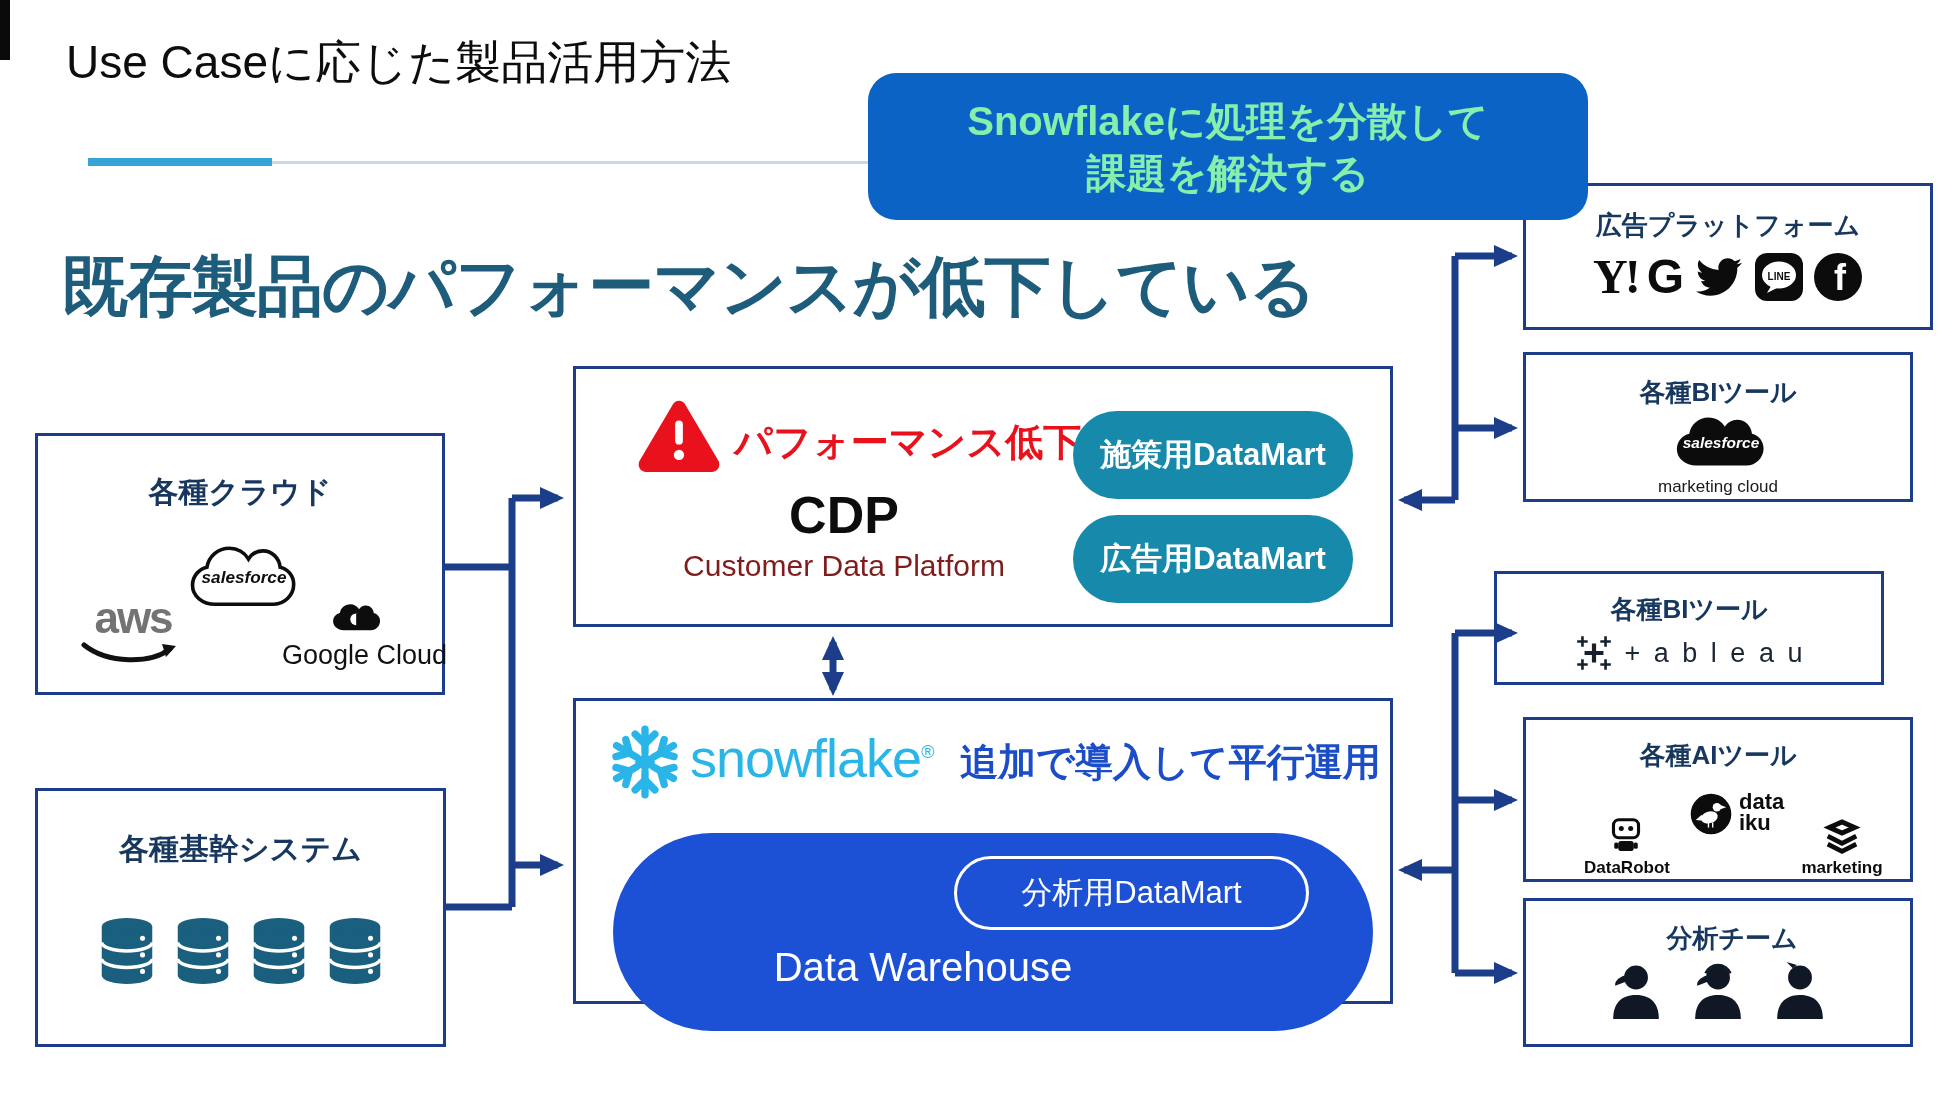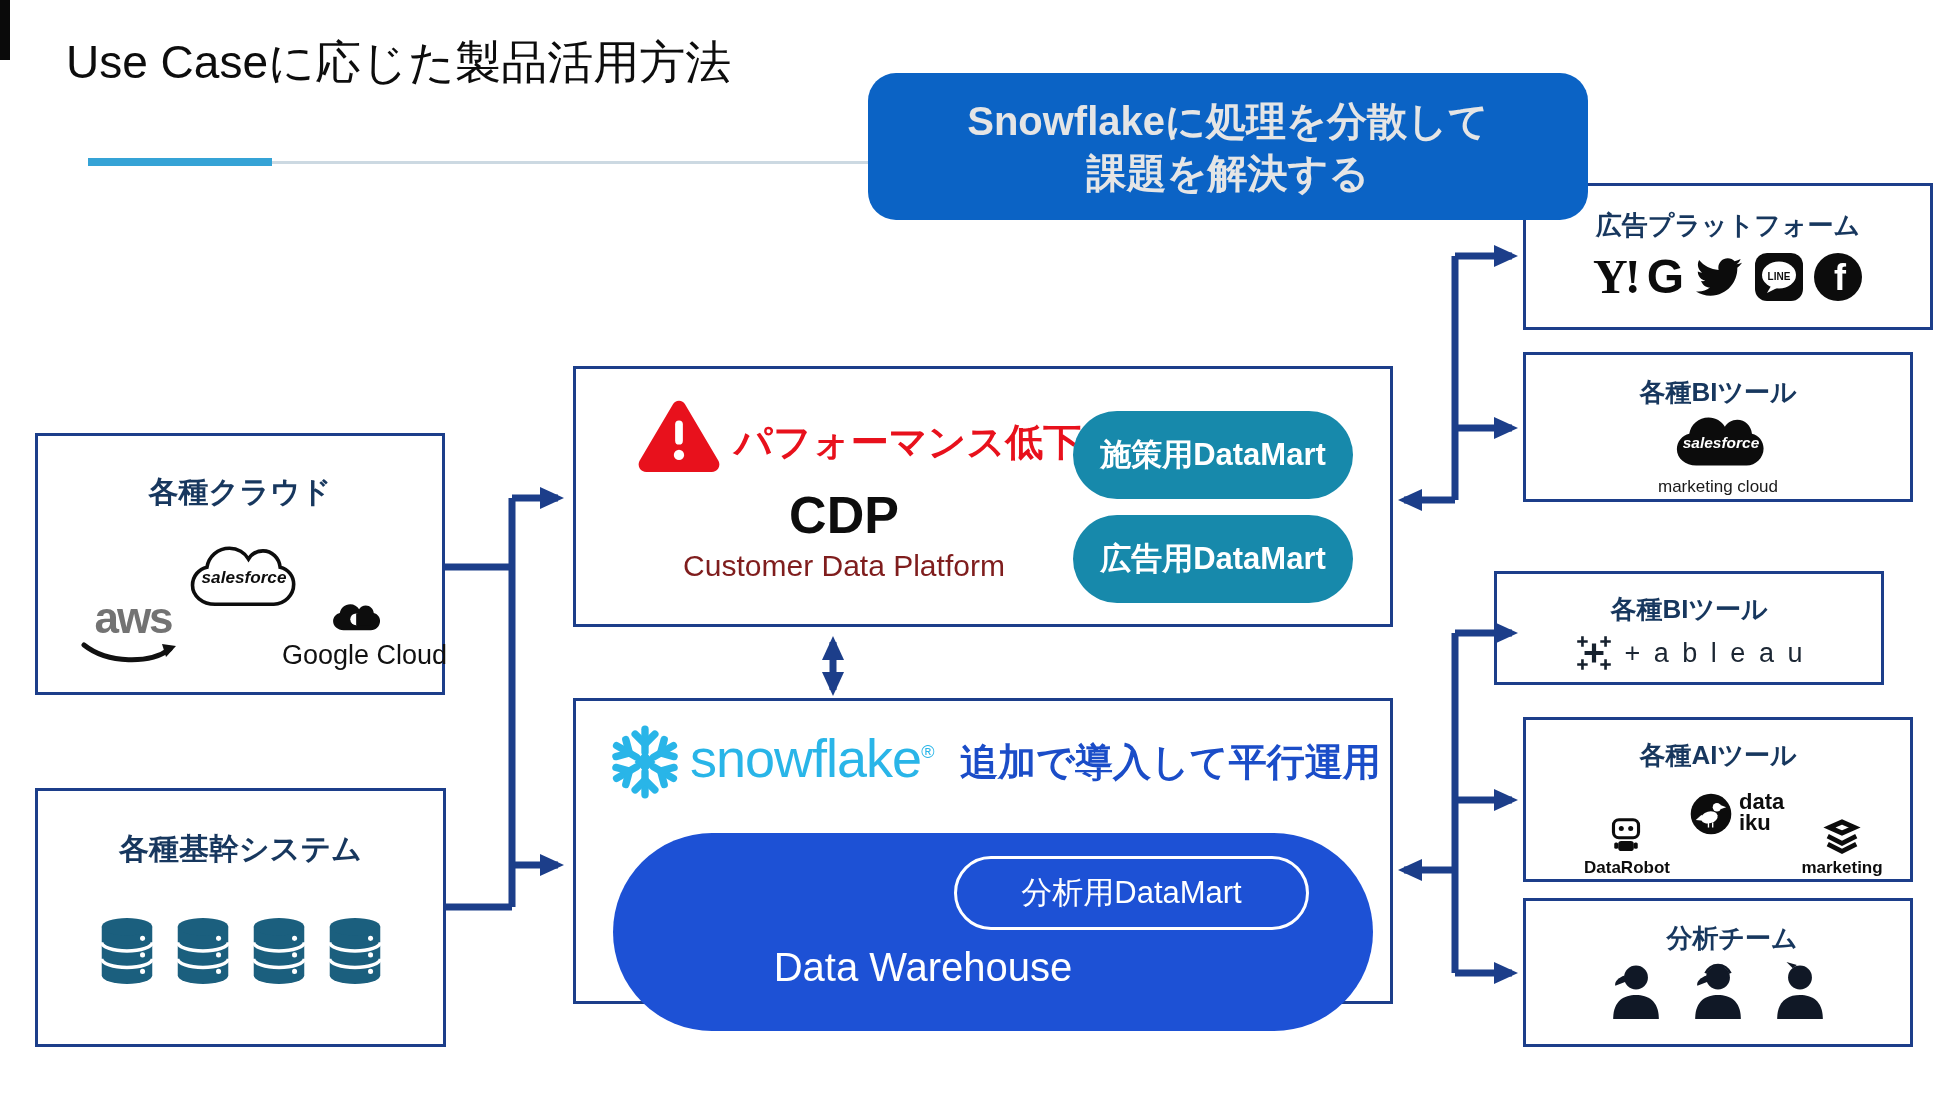--- a/index.html
+++ b/index.html
@@ -8,39 +8,40 @@
   .abs{position:absolute;}
   .box{position:absolute;background:#fff;border:3px solid #1c3e8a;box-sizing:border-box;z-index:2;}
   .box-title{position:absolute;left:0;right:0;text-align:center;color:#17375e;font-weight:600;}
   .pill{position:absolute;background:#1789ab;border-radius:46px;color:#fff;font-weight:700;
         text-align:center;z-index:3;}
   .center-text{text-align:center;}
   svg{display:block;}
   #connectors{position:absolute;left:0;top:0;z-index:5;pointer-events:none;}
   .callout{position:absolute;left:868px;top:73px;width:720px;height:147px;background:#0b63c5;
            border-radius:28px;z-index:6;display:flex;flex-direction:column;justify-content:center;
-           align-items:center;color:#e5e5e5;font-weight:700;font-size:40px;line-height:1.3;}
+           align-items:center;color:#86efac;font-weight:700;font-size:40px;line-height:1.3;}
   .ico-row{position:absolute;display:flex;align-items:center;justify-content:center;}
 </style>
 </head>
 <body>
 
 <div class="canvas">
 
   <div class="abs" style="left:0;top:0;width:10px;height:60px;background:#0a0a0a;"></div>
 
   <div class="abs" style="left:66px;top:32px;font-size:46px;color:#0d0d0d;letter-spacing:0;">Use Caseに応じた製品活用方法</div>
   <div class="abs" style="left:88px;top:158px;width:184px;height:8px;background:#35a3d6;z-index:1;"></div>
   <div class="abs" style="left:272px;top:161px;width:1262px;height:3px;background:#ccd9e2;z-index:1;"></div>
 
   <div class="callout">
     <div>Snowflakeに処理を分散して</div>
     <div>課題を解決する</div>
   </div>
 
+  <div class="abs" style="left:62px;top:242px;font-size:66px;font-weight:700;color:#1e5c7c;letter-spacing:-1px;">既存製品のパフォーマンスが低下している</div>
 
   <div class="box" style="left:35px;top:433px;width:410px;height:262px;">
     <div class="box-title" style="top:36px;font-size:30px;">各種クラウド</div>
 
     <svg class="abs" style="left:150px;top:104px;" width="112" height="76" viewBox="0 0 124 82">
       <path d="M30,70 C16,70 5,61 5,49 C5,39 12,31 21,29 C23,17 33,8 46,8 C55,8 63,13 67,20 C70,15 76,11 83,11 C93,11 101,19 102,29 C111,31 117,39 117,48 C117,60 107,70 95,70 Z" fill="#fff" stroke="#0d0d0d" stroke-width="4"></path>
       <text x="62" y="47" text-anchor="middle" font-size="19" font-style="italic" font-weight="600" fill="#0d0d0d" font-family="Liberation Sans, sans-serif">salesforce</text>
     </svg>
 
     <div class="abs" style="left:40px;top:160px;width:110px;text-align:center;">

